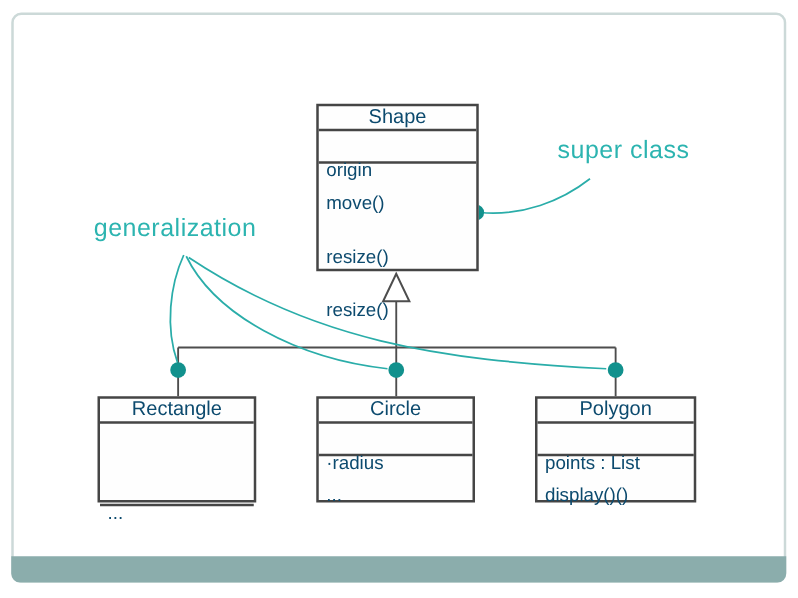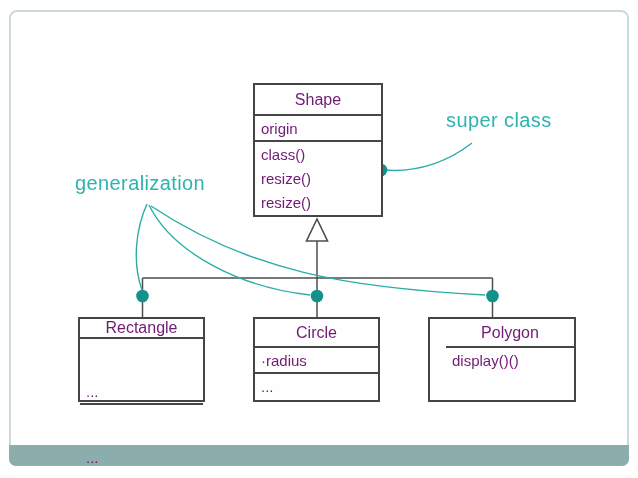--- a/index.html
+++ b/index.html
@@ -14,45 +14,45 @@
   }
   .footer-bar {
     position: absolute; left: 9px; top: 445px; width: 620px; height: 21px;
     background: #8badac; border-radius: 0 0 7px 7px;
   }
 
   svg.overlay { position: absolute; left: 0; top: 0; width: 638px; height: 478px; pointer-events: none; }
 
   .uml-box {
     position: absolute; background: #fefefe; border: 2px solid #454545;
-    display: flex; flex-direction: column; color: #701a75;
+    display: flex; flex-direction: column; color: #0c4a6e;
   }
   .uml-title {
     text-align: center; font-size: 16px; border-bottom: 2px solid #454545;
     display: flex; align-items: center; justify-content: center;
   }
   .uml-attrs { border-bottom: 2px solid #454545; }
-  .uml-row { font-size: 15px; line-height: 24px; padding-left: 6px; white-space: nowrap; }
+  .uml-row { font-size: 15px; line-height: 24px; padding-left: 6px; white-space: nowrap; margin-top: 19px; }
 
   #box-shape     { left: 253px; top: 83px;  width: 130px; height: 134px; }
   #box-shape .uml-title { height: 32px; }
   #box-shape .uml-attrs { height: 26px; }
   #box-shape .uml-attrs .uml-row { line-height: 25px; }
   #box-shape .uml-methods { flex: 1; padding-top: 1px; }
 
   .sub-box { top: 317px; height: 85px; }
   .sub-box .uml-title { height: 29px; }
   .sub-box .uml-attrs { height: 26px; }
   .sub-box .uml-attrs .uml-row { line-height: 25px; }
   .sub-box .uml-methods { flex: 1; }
   .sub-box .uml-methods .uml-row { line-height: 25px; }
 
   #box-rectangle { left: 78px;  width: 127px; gap: 40px; }
   #box-circle    { left: 253px; width: 127px; }
-  #box-polygon   { left: 428px; width: 148px; padding-left: 16px; }
+  #box-polygon   { left: 428px; width: 129px; }
 
   .annotation {
     position: absolute; color: #2cb4b0; font-size: 20px; letter-spacing: 0.4px;
     white-space: nowrap;
   }
   #label-generalization { left: 75px; top: 172px; }
   #label-superclass     { left: 446px; top: 109px; }
 </style>
 </head>
 <body>
@@ -81,21 +81,21 @@
     <circle cx="492.5" cy="296" r="6.3" fill="#12918d"></circle>
     <circle cx="381" cy="170" r="6.3" fill="#12918d"></circle>
   </svg>
 
   <div class="uml-box" id="box-shape">
     <div class="uml-title">Shape</div>
     <div class="uml-attrs">
       <div class="uml-row">origin</div>
     </div>
     <div class="uml-methods">
-      <div class="uml-row">class()</div>
+      <div class="uml-row">move()</div>
       <div class="uml-row">resize()</div>
       <div class="uml-row">resize()</div>
     </div>
   </div>
 
   <div class="uml-box sub-box" id="box-rectangle">
     <div class="uml-title">Rectangle</div>
     <div class="uml-attrs">
       <div class="uml-row">...</div>
     </div>
@@ -109,20 +109,23 @@
     <div class="uml-attrs">
       <div class="uml-row">·radius</div>
     </div>
     <div class="uml-methods">
       <div class="uml-row">...</div>
     </div>
   </div>
 
   <div class="uml-box sub-box" id="box-polygon">
     <div class="uml-title">Polygon</div>
+    <div class="uml-attrs">
+      <div class="uml-row">points : List</div>
+    </div>
     <div class="uml-methods">
       <div class="uml-row">display()()</div>
     </div>
   </div>
 
   <div class="annotation" id="label-generalization">generalization</div>
   <div class="annotation" id="label-superclass">super class</div>
 
 </div>
 

